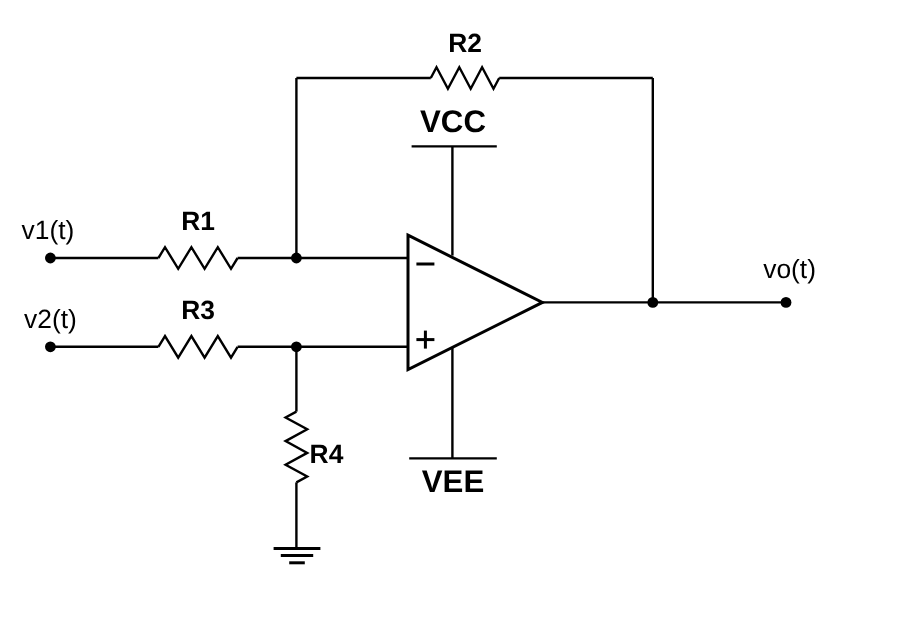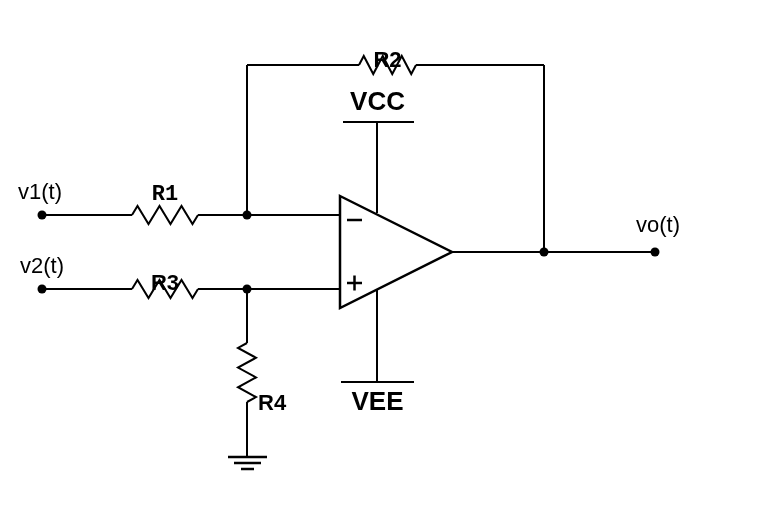--- a/index.html
+++ b/index.html
@@ -12,21 +12,21 @@
     overflow:hidden;
   }
   #circuit-svg{position:absolute;left:0;top:0;}
   .lbl{
     position:absolute;
     line-height:1;
     white-space:nowrap;
     color:#000;
   }
   .sig{font-size:22px;font-weight:400;}
-  .res{font-size:22px;font-weight:700;text-align:center;margin-top:24px;}
+  .res{font-size:22px;font-weight:700;text-align:center;}
   .pwr{font-size:26px;font-weight:700;text-align:center;}
 </style>
 </head>
 <body>
 
 <div id="stage">
 
   <svg id="circuit-svg" width="762" height="520" viewBox="0 0 762 520">
     <g fill="none" stroke="#000000" stroke-width="2" stroke-linecap="butt" stroke-linejoin="miter">
 
@@ -83,21 +83,21 @@
       <circle cx="655" cy="252" r="4.5"></circle>
     </g>
   </svg>
 
   <div class="lbl sig" style="left:18px;top:181px;">v1(t)</div>
 
   <div class="lbl sig" style="left:20px;top:255px;">v2(t)</div>
 
   <div class="lbl sig" style="left:636px;top:214px;text-align:center;">vo(t)</div>
 
-  <div class="lbl res" style="left:132px;top:160px;width:66px;font-family:Liberation Mono, monospace;">R1</div>
+  <div class="lbl res" style="left:132px;top:174px;width:66px;">R1</div>
 
   <div class="lbl res" style="left:359px;top:25px;width:57px;">R2</div>
 
   <div class="lbl res" style="left:132px;top:248px;width:66px;">R3</div>
 
   <div class="lbl res" style="left:258px;top:368px;">R4</div>
 
   <div class="lbl pwr" style="left:340px;top:388px;width:75px;">VEE</div>
 
   <div class="lbl pwr" style="left:340px;top:88px;width:75px;">VCC</div>

